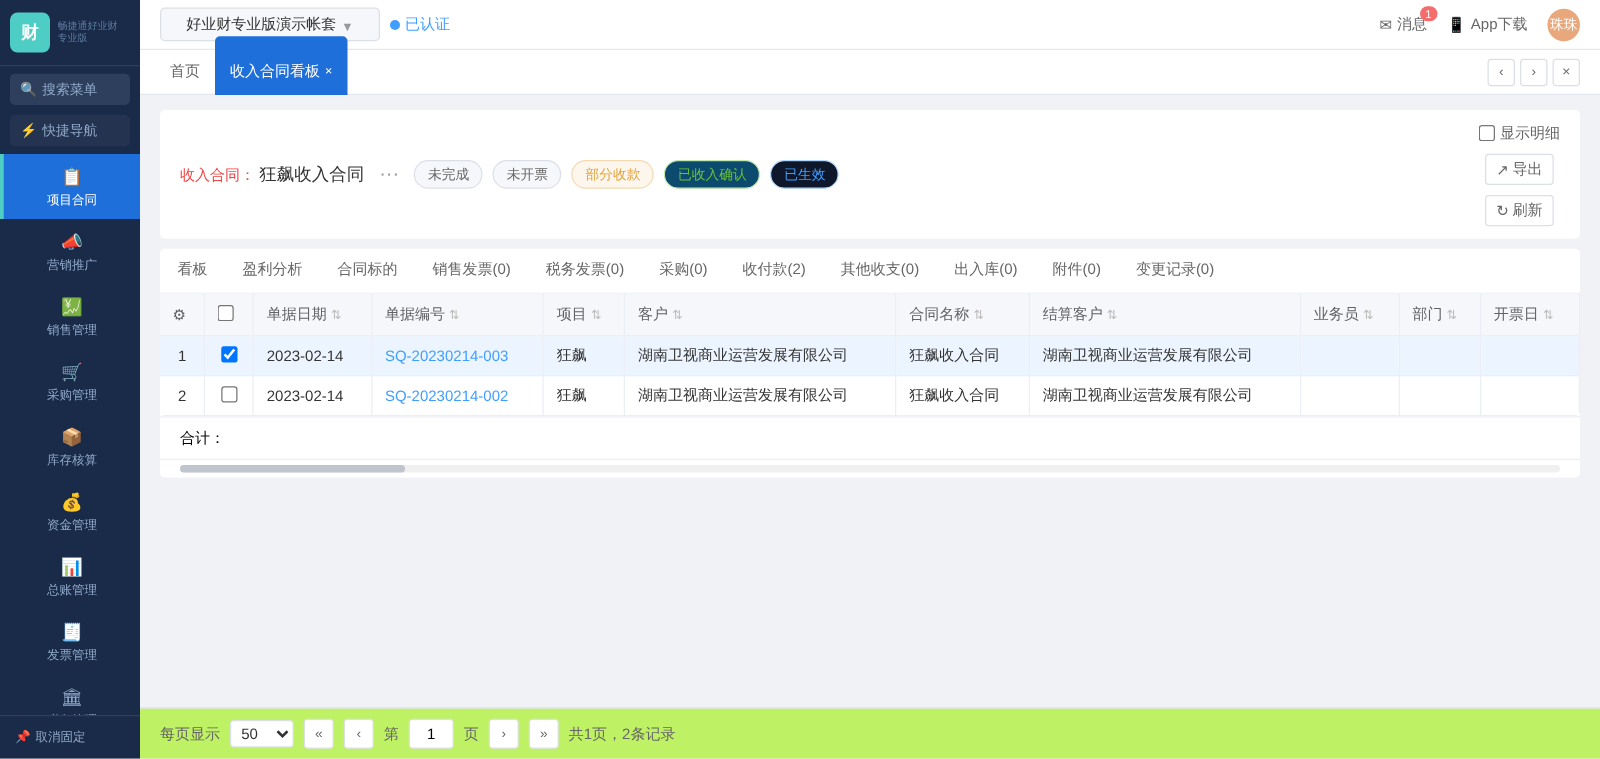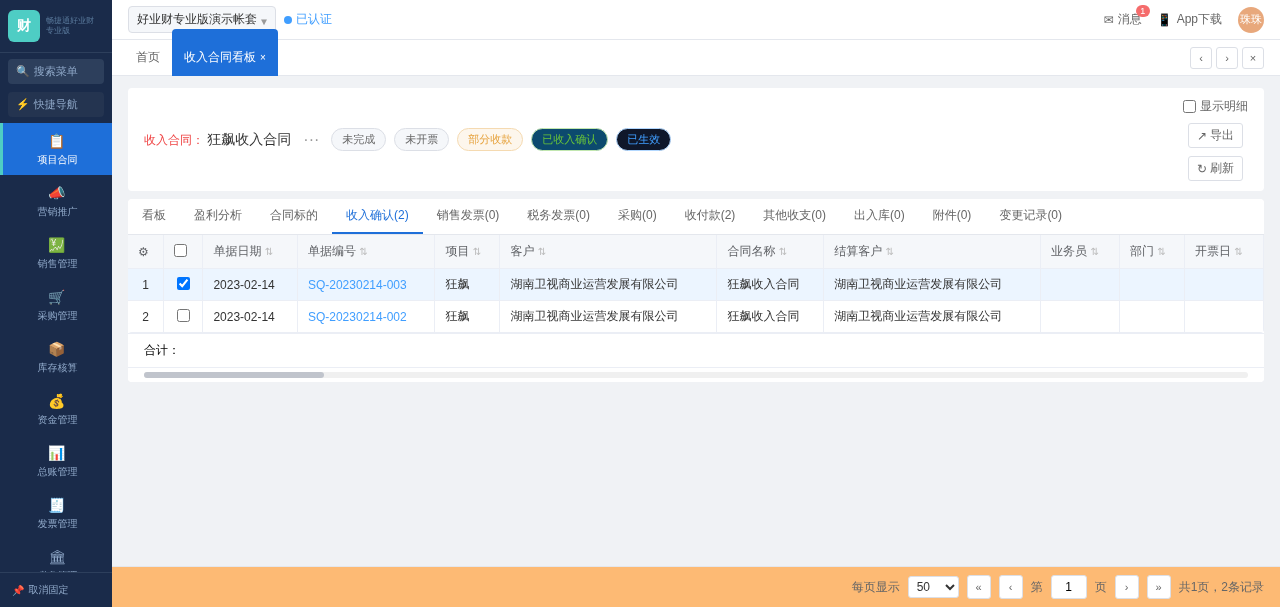--- a/index.html
+++ b/index.html
@@ -20,21 +20,21 @@
     .sidebar-item-label { font-size: 10px; text-align: center; }
     .sidebar-bottom { padding: 6px 8px; border-top: 1px solid #2d3f5c; }
     .sidebar-bottom-btn { width: 100%; background: transparent; border: none; color: #8fa8c8; padding: 4px; cursor: pointer; font-size: 10px; display: flex; align-items: center; gap: 4px; }
 
     
     .main { flex: 1; display: flex; flex-direction: column; overflow: hidden; }
 
     
     .header { background: #fff; border-bottom: 1px solid #e4e7ed; padding: 0 16px; height: 40px; display: flex; align-items: center; justify-content: space-between; }
     .header-left { display: flex; align-items: center; gap: 8px; }
-    .header-selector { display: flex; align-items: flex-end; gap: 4px; background: #f5f7fa; border: 1px solid #dcdfe6; border-radius: 4px; padding: 4px 8px; cursor: pointer; font-size: 12px; color: #333; font-family: Liberation Mono, monospace; }
+    .header-selector { display: flex; align-items: flex-end; gap: 4px; background: #f5f7fa; border: 1px solid #dcdfe6; border-radius: 4px; padding: 4px 20px; cursor: pointer; font-size: 12px; color: #333; }
     .header-selector-arrow { color: #999; font-size: 10px; }
     .header-certified { display: flex; align-items: center; gap: 4px; color: #409eff; font-size: 12px; }
     .header-certified-dot { width: 8px; height: 8px; background: #409eff; border-radius: 50%; }
     .header-right { display: flex; align-items: center; gap: 16px; }
     .header-action { display: flex; align-items: center; gap: 4px; cursor: pointer; color: #666; font-size: 12px; position: relative; }
     .header-badge { position: absolute; top: -6px; right: -8px; background: #f56c6c; color: white; border-radius: 8px; font-size: 9px; padding: 1px 4px; min-width: 14px; text-align: center; }
     .header-avatar { width: 26px; height: 26px; background: #e8a87c; border-radius: 50%; display: flex; align-items: center; justify-content: center; color: white; font-size: 11px; }
 
     
     .tabs-bar { background: #fff; border-bottom: 1px solid #e4e7ed; padding: 0 16px; display: flex; align-items: center; height: 36px; gap: 4px; }
@@ -77,21 +77,21 @@
 
     
     .table-footer { background: #fff; border-top: 1px solid #ebeef5; padding: 8px 16px; display: flex; align-items: center; }
 
     
     .scroll-bar-area { background: #fff; padding: 4px 16px; border-top: 1px solid #ebeef5; }
     .scroll-track { height: 6px; background: #f0f0f0; border-radius: 3px; }
     .scroll-thumb { width: 180px; height: 6px; background: #c0c4cc; border-radius: 3px; }
 
     
-    .pagination { background: #fdba74; border-top: 1px solid #e4e7ed; padding: 8px 16px; display: flex; align-items: center; justify-content: flex-end; gap: 8px; }
+    .pagination { background: #bef264; border-top: 1px solid #e4e7ed; padding: 8px 16px; display: flex; align-items: center; gap: 8px; }
     .page-label { color: #666; font-size: 12px; }
     .page-size-select { border: 1px solid #dcdfe6; border-radius: 3px; padding: 2px 4px; font-size: 12px; color: #333; background: white; }
     .page-btn { width: 24px; height: 24px; border: 1px solid #dcdfe6; background: white; border-radius: 3px; cursor: pointer; display: flex; align-items: center; justify-content: center; font-size: 11px; color: #666; }
     .page-input { width: 36px; height: 24px; border: 1px solid #dcdfe6; border-radius: 3px; text-align: center; font-size: 12px; }
     .page-info { color: #666; font-size: 12px; }
 
     
     .nav-arrows { display: flex; align-items: center; gap: 4px; }
     .nav-arrow-btn { width: 22px; height: 22px; border: 1px solid #dcdfe6; background: white; border-radius: 3px; cursor: pointer; display: flex; align-items: center; justify-content: center; font-size: 11px; color: #666; }
 
@@ -242,21 +242,20 @@
           <span>刷新</span>
         </button>
       </div>
     </div>
 
     <div style="background:#fff; border-radius:4px; overflow:hidden;">
       <div class="inner-tabs" id="inner-tabs-container">
       <div class="inner-tab">看板</div>
           <div class="inner-tab">盈利分析</div>
           <div class="inner-tab">合同标的</div>
-          <div class="inner-tab active">收入确认(2)</div>
           <div class="inner-tab">销售发票(0)</div>
           <div class="inner-tab">税务发票(0)</div>
           <div class="inner-tab">采购(0)</div>
           <div class="inner-tab">收付款(2)</div>
           <div class="inner-tab">其他收支(0)</div>
           <div class="inner-tab">出入库(0)</div>
           <div class="inner-tab">附件(0)</div>
           <div class="inner-tab">变更记录(0)</div>
         </div>
 

